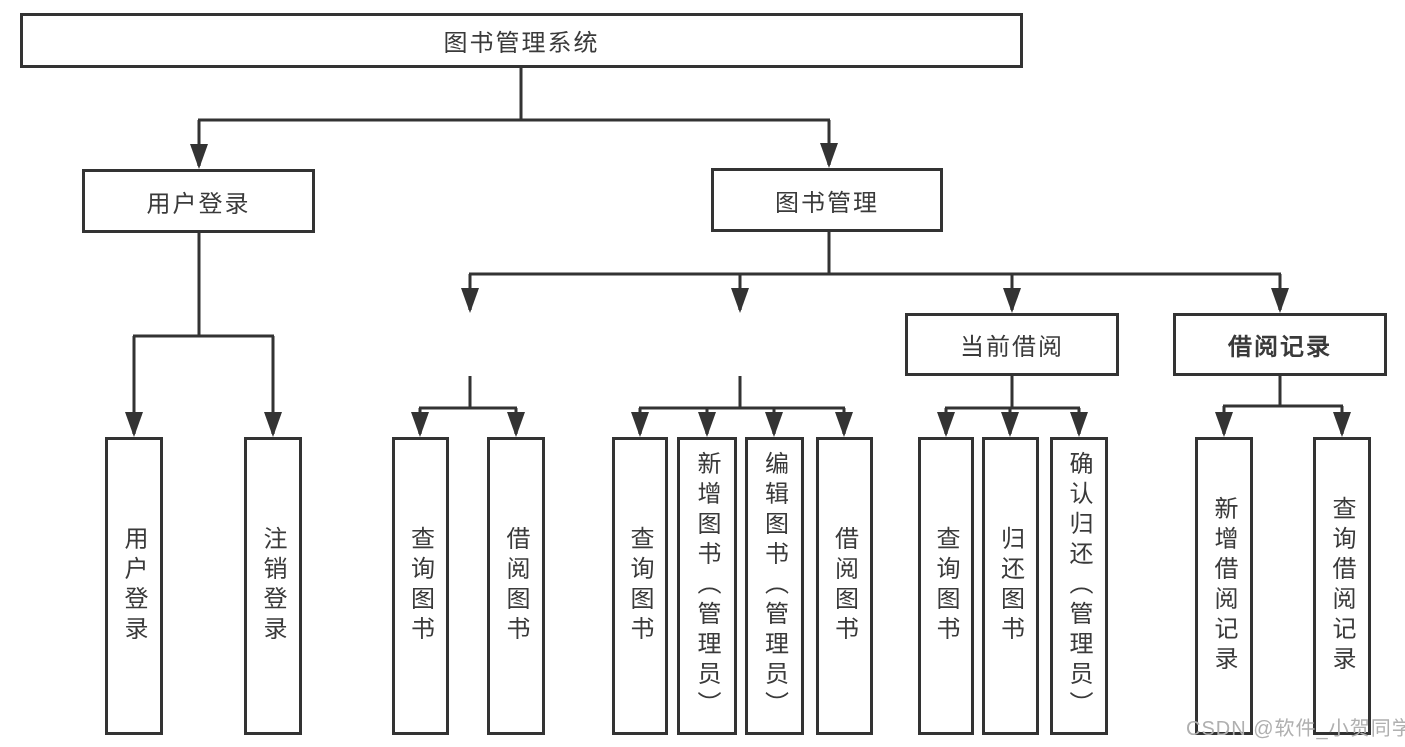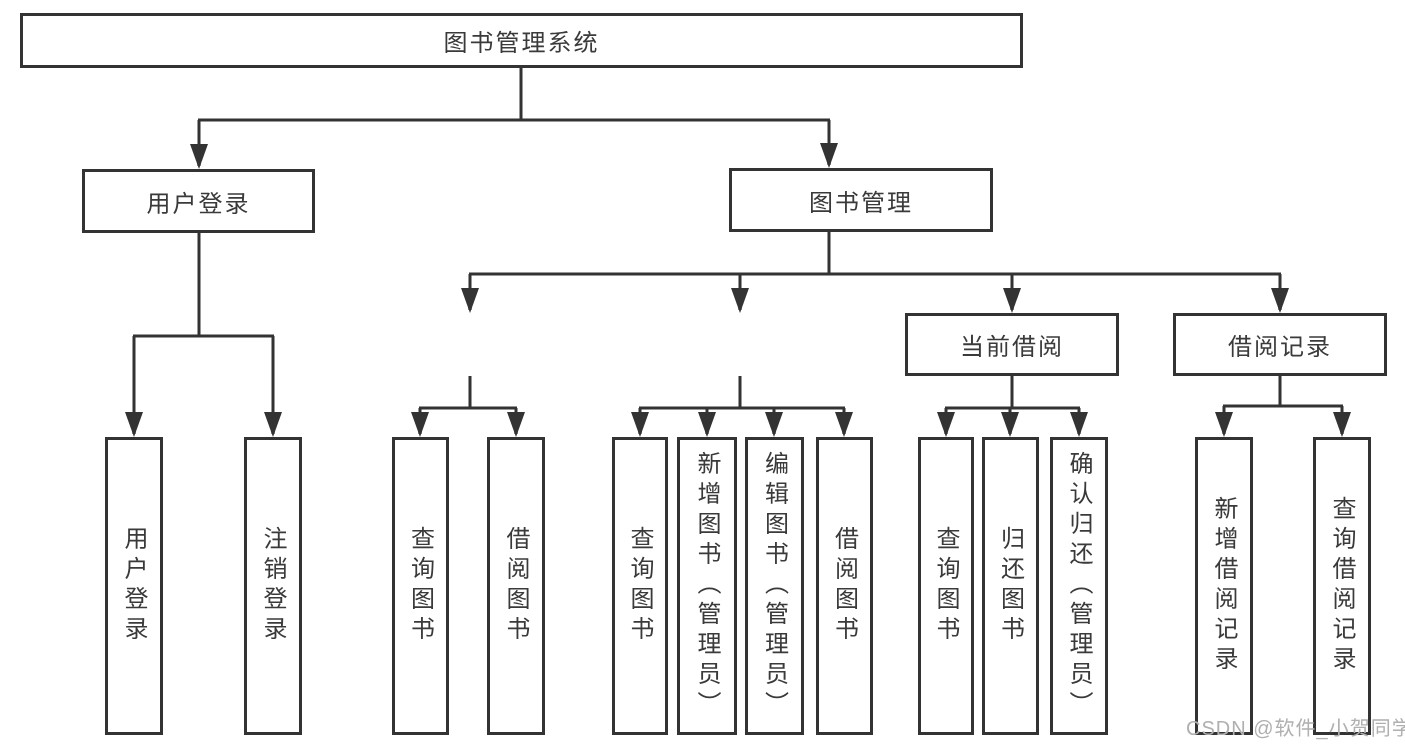--- a/index.html
+++ b/index.html
@@ -105,28 +105,28 @@
     </g>
   </svg>
 
   <div class="hbox" style="left:20px;top:13px;width:1003px;height:55px;">
     <span>图书管理系统</span>
   </div>
 
   <div class="hbox" style="left:82px;top:169px;width:233px;height:64px;">
     <span>用户登录</span>
   </div>
-  <div class="hbox" style="left:711px;top:168px;width:264px;height:64px;margin-left:18px;">
+  <div class="hbox" style="left:711px;top:168px;width:232px;height:64px;">
     <span>图书管理</span>
   </div>
 
   <div class="hbox" style="left:905px;top:313px;width:214px;height:63px;">
     <span>当前借阅</span>
   </div>
-  <div class="hbox" style="left:1173px;top:313px;width:214px;height:63px;">
+  <div class="hbox" style="left:1173px;top:313px;width:214px;height:63px;font-weight:bold;">
     <span>借阅记录</span>
   </div>
 
   <div class="vbox" style="left:105px;top:437px;width:58px;height:298px;">
     <span>用户登录</span>
   </div>
   <div class="vbox" style="left:244px;top:437px;width:58px;height:298px;">
     <span>注销登录</span>
   </div>
 

